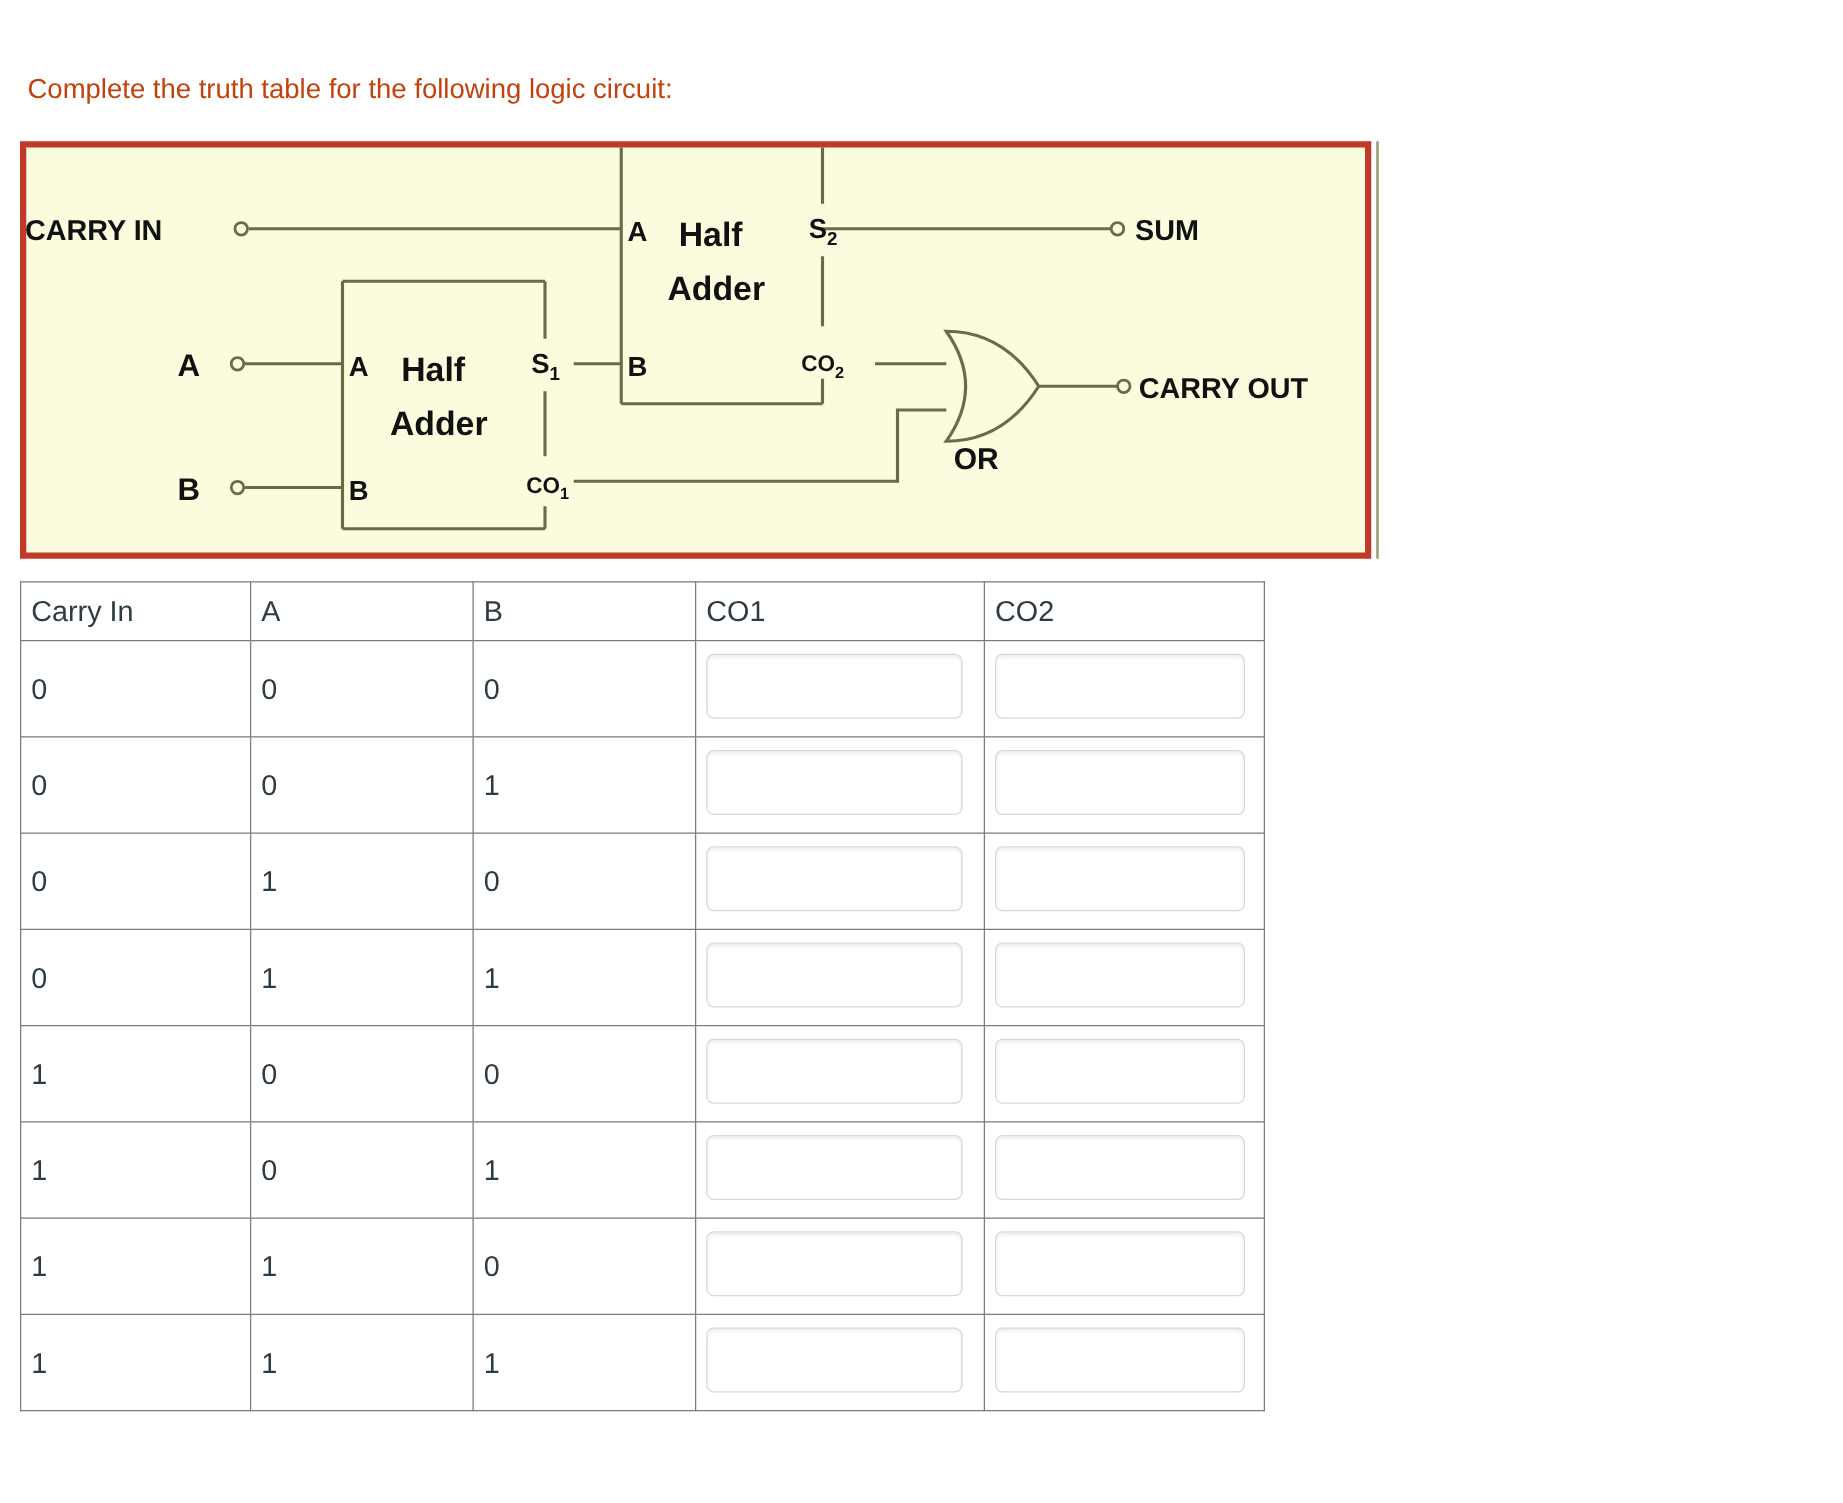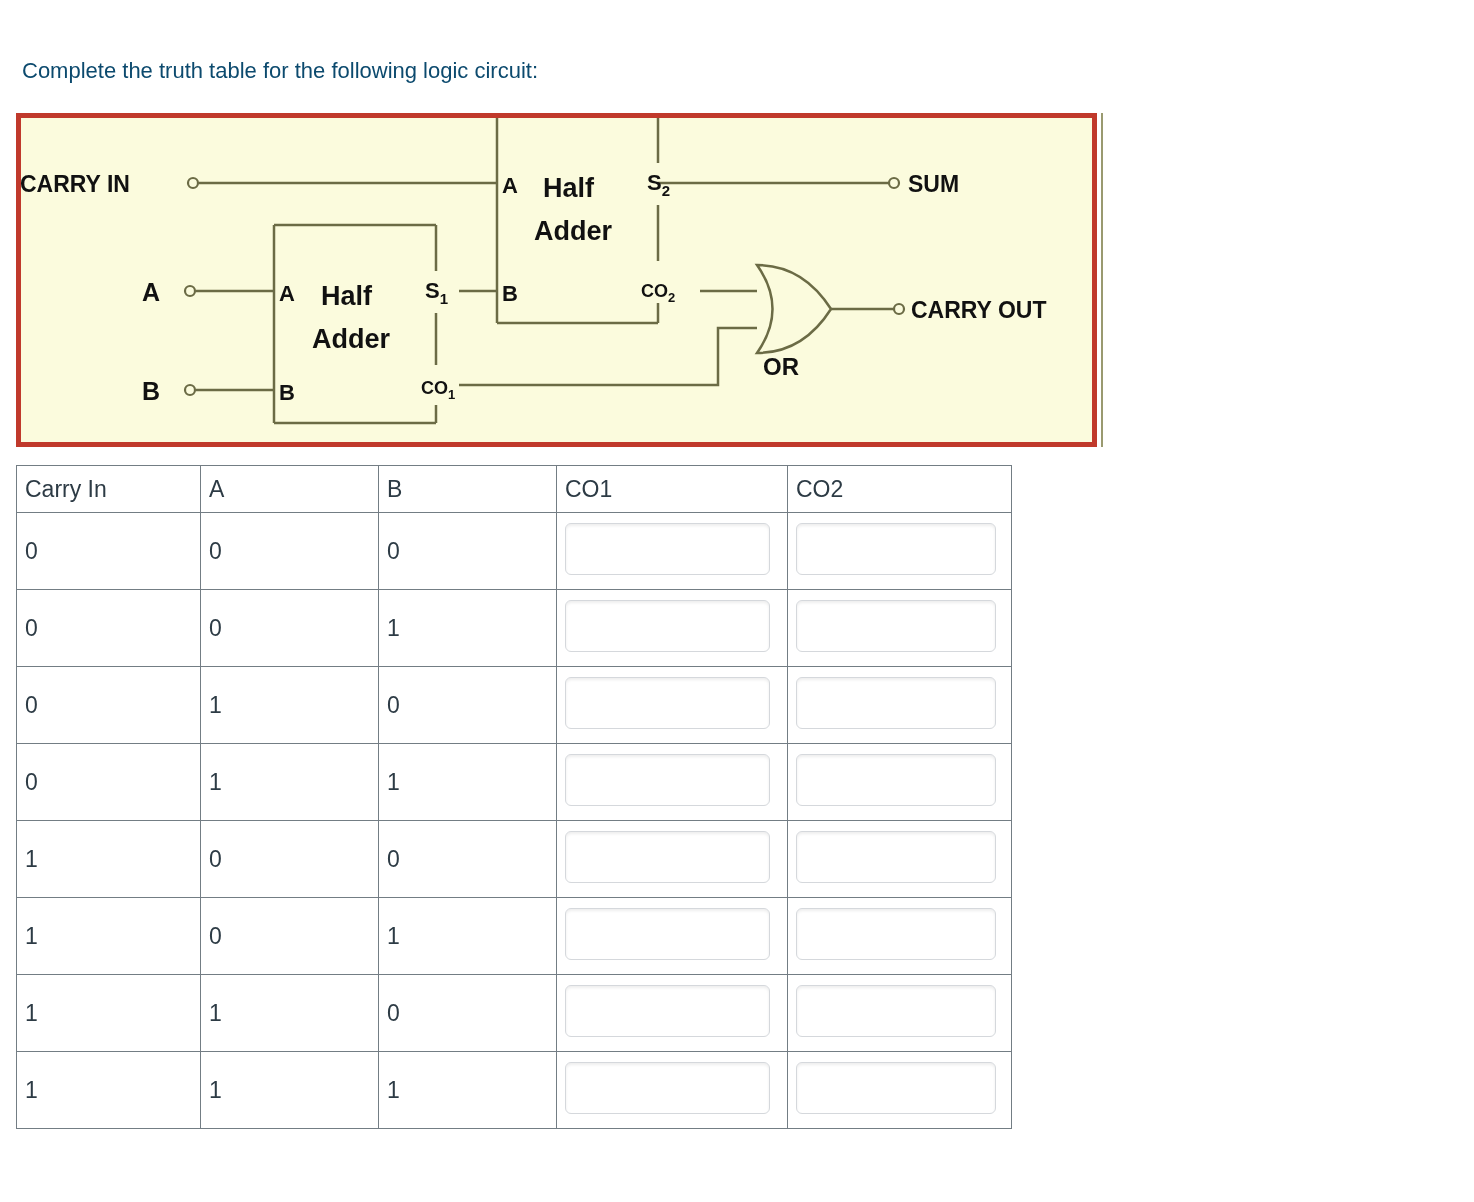--- a/index.html
+++ b/index.html
@@ -16,21 +16,21 @@
     position: relative;
   }
 
   
   #prompt {
     position: absolute;
     left: 22px;
     top: 57px;
     font-size: 22px;
     line-height: 28px;
-    color: #0c4a6e;
+    color: #c2410c;
     white-space: nowrap;
   }
 
   
   #figure-wrap {
     position: absolute;
     left: 16px;
     top: 113px;
     width: 1081px;
     height: 334px;

